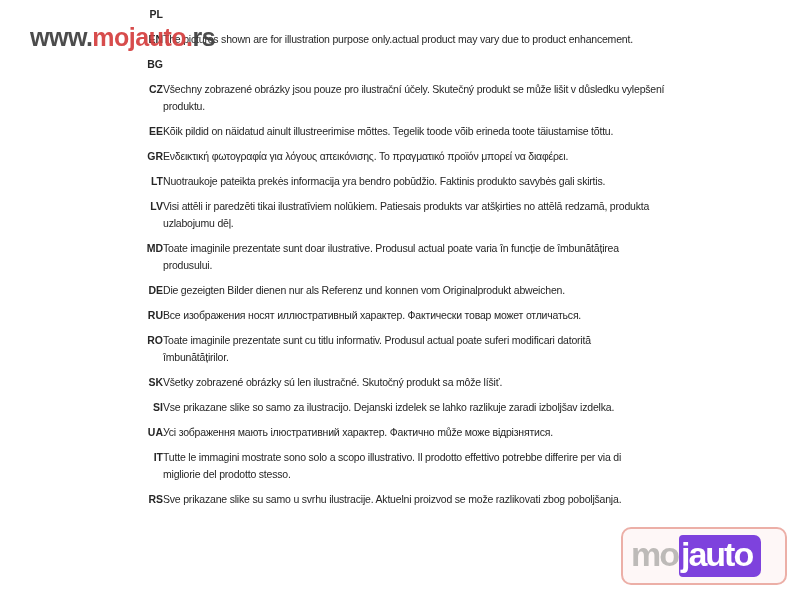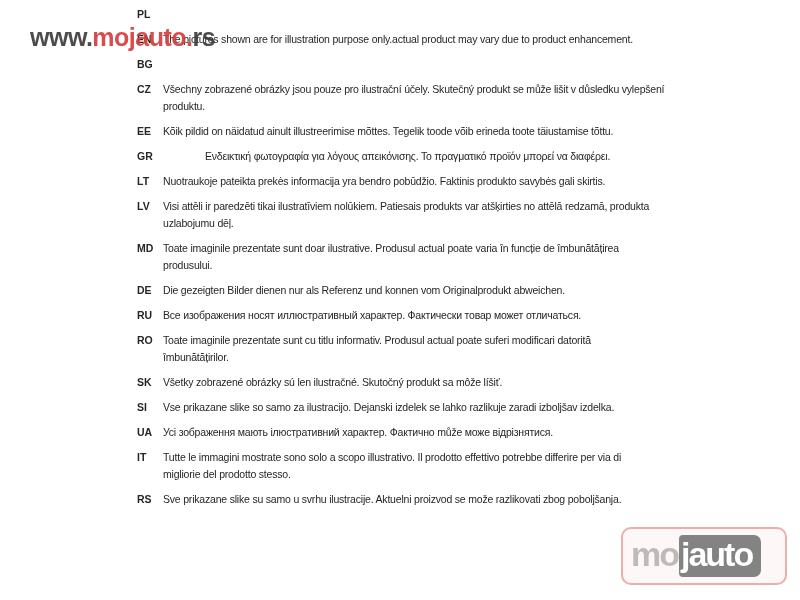--- a/index.html
+++ b/index.html
@@ -8,24 +8,24 @@
     background: #ffffff;
     font-family: "Liberation Sans", sans-serif;
     color: #262626;
     position: relative;
     overflow: hidden;
   }
 
   
   .content { position: absolute; left: 137px; top: 6px; width: 620px; }
   .row { display: flex; margin-bottom: 8px; }
-  .row.gap-before { margin-top: 6px; gap: 42px; }
+  .row.gap-before { margin-top: 6px; }
   .code {
     width: 26px; flex-shrink: 0;
-    font-size: 10.5px; line-height: 17px; font-weight: bold;
+    font-size: 10.5px; line-height: 17px; font-weight: bold; text-align: right;
   }
   .text {
     font-size: 10.5px; line-height: 17px;
     letter-spacing: -0.2px;
     white-space: pre-line;
   }
 
   
   .wm-url {
     position: absolute; left: 18px; top: 23px;
@@ -43,21 +43,21 @@
     background: #fef7f6;
     display: flex; align-items: center;
     opacity: 0.88;
   }
   .logo-mo {
     color: #b5b1af;
     font-size: 34px; font-weight: 800; letter-spacing: -2px;
     padding: 0 0 4px 8px;
   }
   .logo-jauto {
-    background: #737373; color: #ffffff;
+    background: #6d28d9; color: #ffffff;
     font-size: 34px; font-weight: 800; letter-spacing: -2px;
     height: 38px; display: flex; align-items: center;
     padding: 0 9px 4px 2px; margin-left: 1px;
     border-radius: 4px 7px 7px 4px;
   }
 </style>
 </head>
 <body>
 
 <div class="content">

